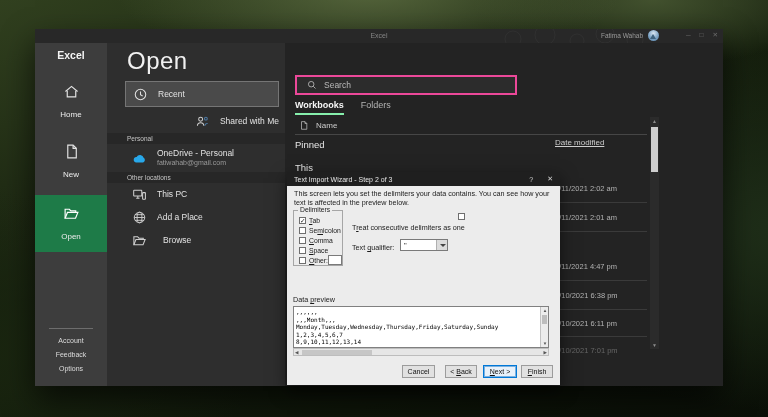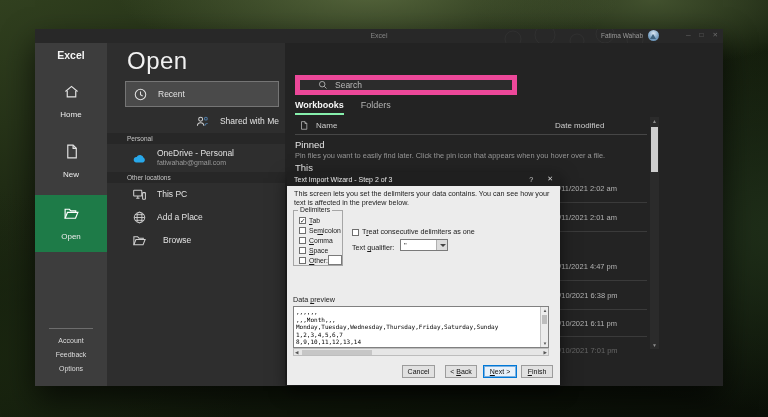--- a/index.html
+++ b/index.html
@@ -55,31 +55,31 @@
   .r-onedrive { top:102px; height:26px; }
   .od-txt { display:flex; flex-direction:column; line-height:1.25; }
   .od-mail { font-size:7px; color:#9a9a9a; }
   .r-thispc { top:141px; height:20px; }
   .r-addplace { top:164px; height:20px; }
   .r-browse { top:187px; height:20px;gap:16px; }
 
   
   .content { position:absolute; left:250px; top:14px; width:438px; height:343px; background:#232323; }
   .search { position:absolute; left:10px; top:32px; width:222px; height:20px; background:#2c2c2c;
-    border:5px solid #ec4899; display:flex; align-items:center; gap:7px; padding-left:18px; }
+    border:2px solid #ec4899; display:flex; align-items:center; gap:7px; padding-left:10px; }
   .search input { background:transparent; border:none; outline:none; color:#cfcfcf; font-size:8.5px;
     font-family:"Liberation Sans",sans-serif; width:170px; }
   .search input::placeholder { color:#b9b9b9; }
   .tabs { position:absolute; left:10px; top:57px; display:flex; gap:17px; }
   .tab { font-size:9px; color:#b3b3b3; padding-bottom:3px; }
   .tab.active { color:#f6f6f6; font-weight:bold; border-bottom:2px solid #86efac; }
   .cols { position:absolute; left:10px; top:77px; width:352px; height:13px; color:#cdcdcd; font-size:8px; }
   .cols .ic { position:absolute; left:4px; top:0; width:10px; height:11px; }
   .col-name { position:absolute; left:21px; top:1px; }
-  .col-date { position:absolute; left:260px; top:1px; }
+  .col-date { position:absolute; left:260px; top:18px;text-decoration:underline; }
   .cols-divider { position:absolute; left:10px; top:91px; width:352px; border-top:1px solid #464646; }
   .sec-title { position:absolute; left:10px; font-size:9.5px; color:#e6e6e6; }
   .t-pinned { top:96px; } .t-today { top:119px; }
   .pin-hint { position:absolute; left:10px; top:108px; font-size:7.4px; color:#979797; }
   .filerow { position:absolute; left:10px; width:352px; border-bottom:1px solid #3a3a3a; }
   .filerow .date { position:absolute; left:260px; top:50%; transform:translateY(-50%);
     font-size:7.5px; color:#b2b2b2; white-space:nowrap; }
   .fr0 { top:131px; height:29px; } .fr1 { top:160px; height:29px; }
   .frgap { top:189px; height:20px; border-bottom:none; }
   .fr2 { top:209px; height:29px; } .fr3 { top:238px; height:29px; }
@@ -99,21 +99,21 @@
   .dlg-intro { position:absolute; left:7px; top:17px; width:259px; font-size:7.2px; line-height:1.3; }
   .u { text-decoration:underline; }
   .grp { position:absolute; left:6px; top:38px; width:50px; height:56px; border:1px solid #a6a6a6; }
   .grp-legend { position:absolute; left:4px; top:-5px; background:#ececec; padding:0 2px; font-size:6.8px; }
   .cbrow { position:absolute; left:5px; display:flex; align-items:center; gap:3px; font-size:6.8px; white-space:nowrap; }
   .cb { width:7px; height:7px; background:#fff; border:1px solid #6e6e6e; font-size:6.5px;
     line-height:6px; text-align:center; color:#111; flex:0 0 7px; }
   .cr0 { top:6px; } .cr1 { top:16px; } .cr2 { top:26px; } .cr3 { top:36px; } .cr4 { top:46px; }
   .other-input { position:absolute; left:34px; top:44px; width:14px; height:10px; background:#fff;
     border:1px solid #7a7a7a; font-size:6.5px; font-family:"Liberation Sans",sans-serif; outline:none; padding:0 1px;}
-  .treat { position:absolute; left:65px; top:55px; display:flex; align-items:flex-end; gap:3px; font-size:7.2px; }
+  .treat { position:absolute; left:65px; top:41px; display:flex; align-items:flex-end; gap:3px; font-size:7.2px;flex-direction:column; }
   .qual-label { position:absolute; left:65px; top:71px; font-size:7.2px; }
   .select { position:absolute; left:113px; top:67px; width:48px; height:12px; background:#fff; border:1px solid #7a7a7a; }
   .select .val { position:absolute; left:3px; top:1px; font-size:7.5px; }
   .select .btn-arrow { position:absolute; right:0; top:0; width:11px; height:10px; background:#dcdcdc; border-left:1px solid #b0b0b0; }
   .select .btn-arrow:after { content:""; position:absolute; left:2.5px; top:3.5px; border-left:3px solid transparent;
     border-right:3px solid transparent; border-top:3.5px solid #444; }
   .prev-label { position:absolute; left:6px; top:123px; font-size:7.2px; }
   .prevbox { position:absolute; left:6px; top:134px; width:256px; height:42px; background:#fff; border:1px solid #808080; }
   .prevtext { position:absolute; left:2px; top:1px; right:9px; bottom:0; overflow:hidden;
     font-family:"DejaVu Sans Mono",monospace; font-size:6px; line-height:7.6px; white-space:pre; color:#000; }
@@ -274,21 +274,20 @@
         <svg class="ic" viewBox="0 0 16 16" fill="none" stroke="#bdbdbd" stroke-width="1.2">
           <path d="M4 1.8h5.5l3 3V14H4z"></path>
             <path d="M9.5 1.8v3h3"></path>
         </svg>
         <span class="col-name">Name</span>
         <span class="col-date">Date modified</span>
       </div>
       <div class="cols-divider"></div>
 
       <div class="sec-title t-pinned">Pinned</div>
-      <div class="pin-hint">Pin files you want to easily find later. Click the pin icon that appears when you hover over a file.</div>
       <div class="sec-title t-today">This</div>
 
       <div class="filerow fr0">
           <span class="date">1/11/2021 2:02 am</span>
         </div>
       <div class="filerow fr1">
           <span class="date">1/11/2021 2:01 am</span>
         </div>
       <div class="filerow frgap"></div>
       <div class="filerow fr2">

